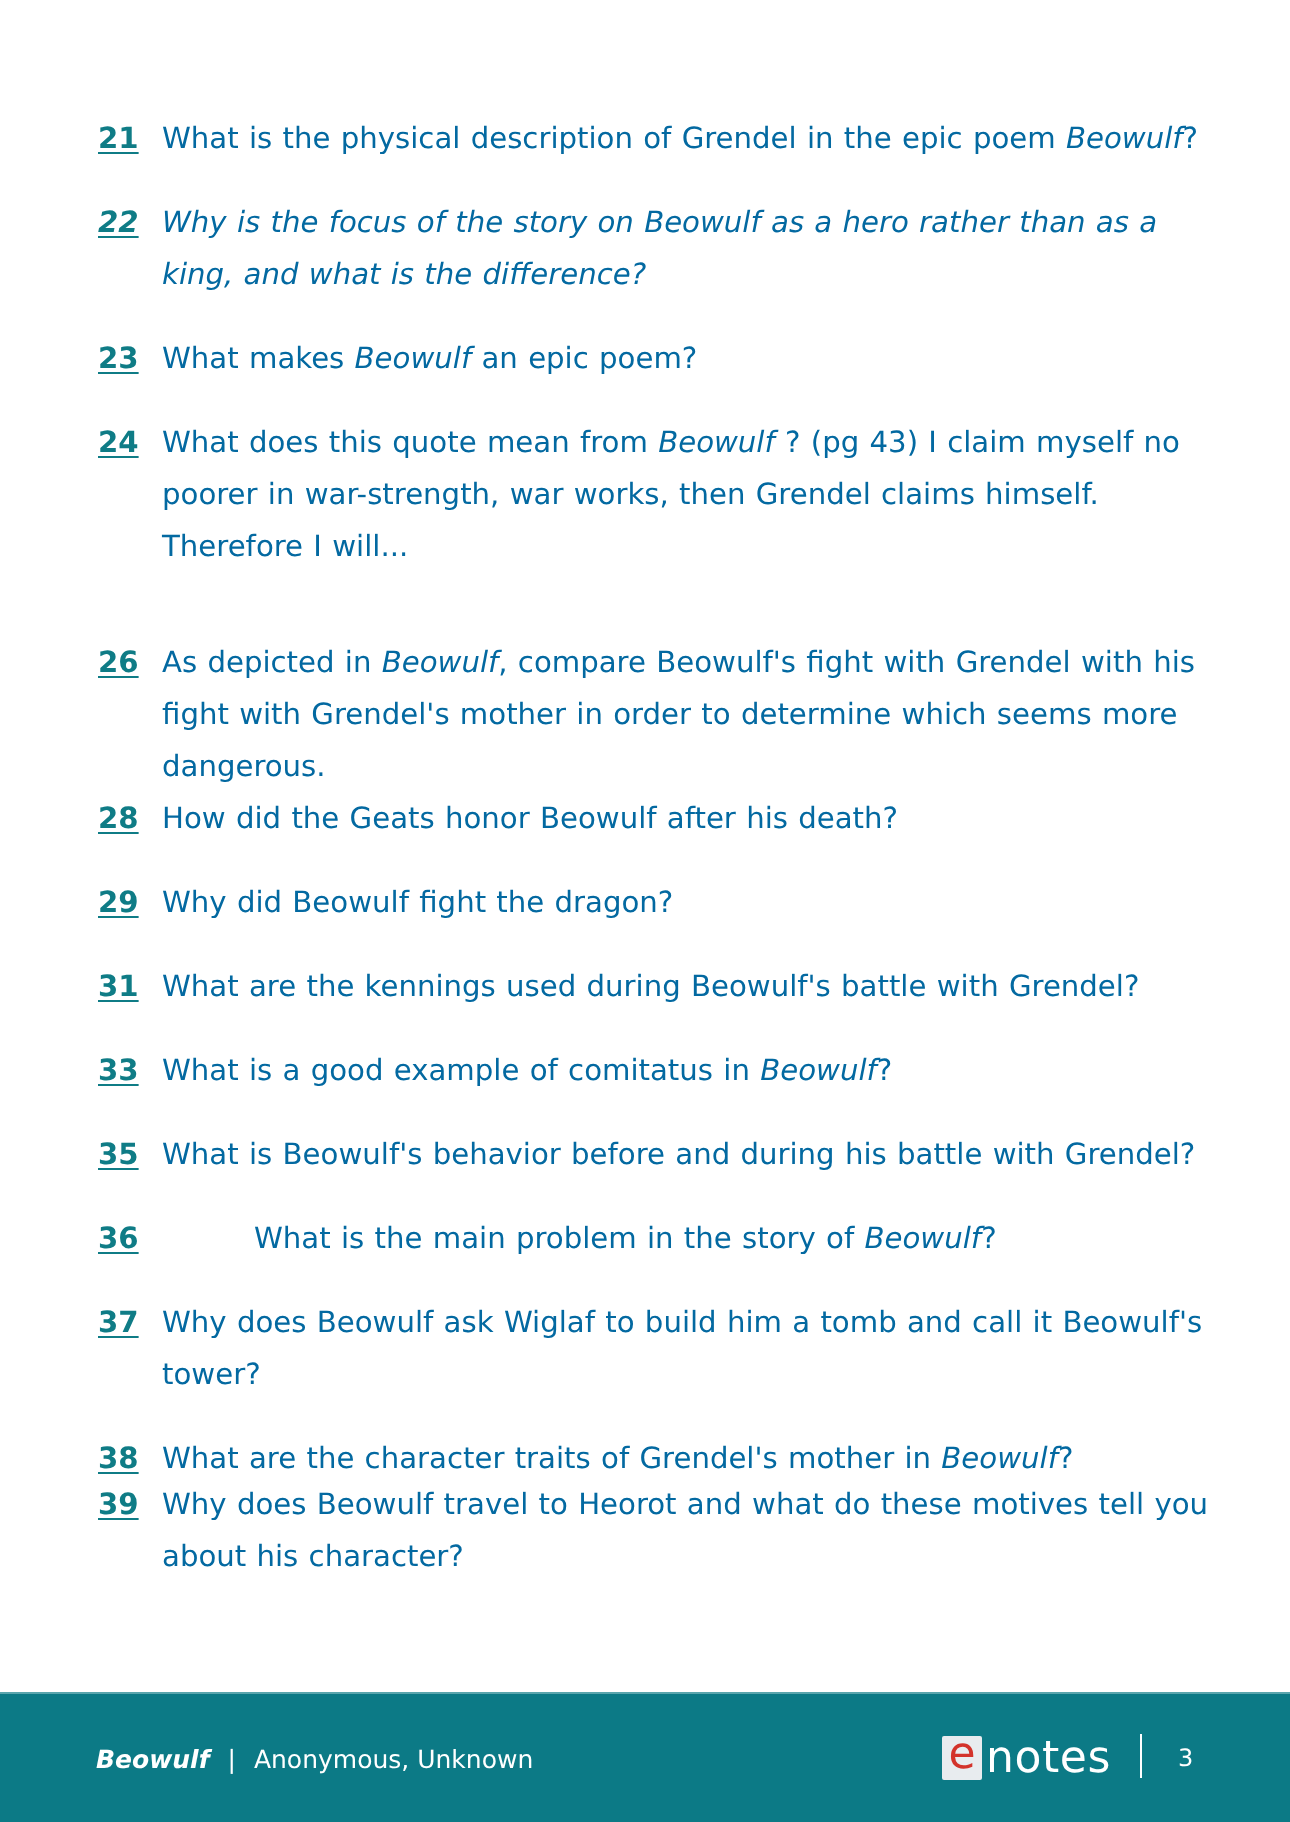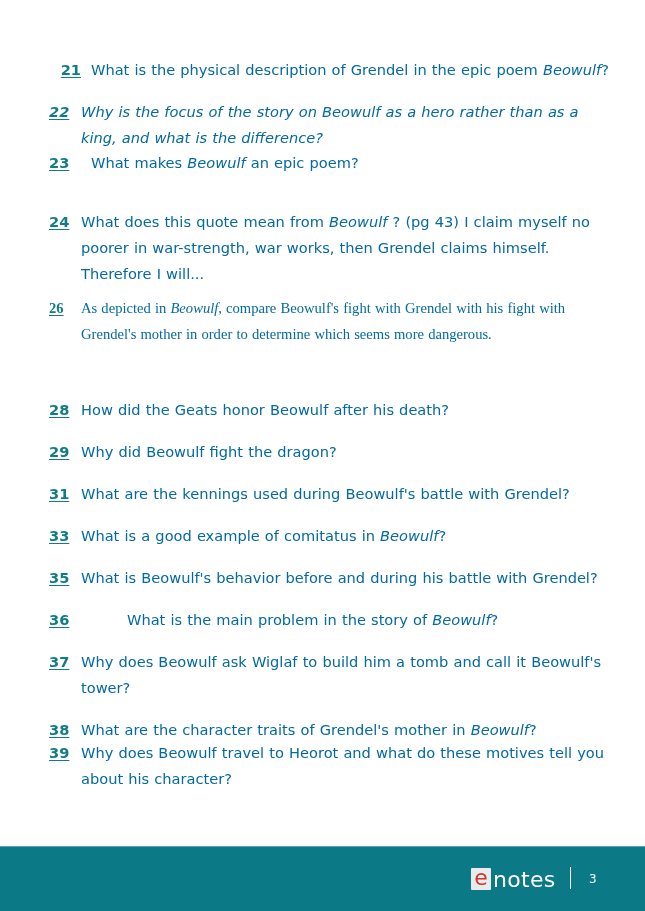--- a/index.html
+++ b/index.html
@@ -46,37 +46,37 @@
       position: absolute; left: 570px; top: 20px; width: 1px; height: 22px; background: #ffffff;
     }
     .footer .page {
       position: absolute; left: 589px; top: 25px; font-size: 12px; color: #ffffff;
     }
   </style>
 </head>
 <body>
 
 <div class="content" id="qlist">
-    <div class="q" style="top: 57px; text-align: right;">
+    <div class="q" style="top: 57px;">
       <a class="num">21</a>
       <span class="text"><span>What is the physical description of Grendel in the epic poem </span><em>Beowulf</em><span>?</span></span>
     </div>
     <div class="q" style="top: 99px; font-style: italic;">
       <a class="num">22</a>
       <span class="text"><span>Why is the focus of the story on Beowulf as a hero rather than as a king, and what is the difference?</span></span>
     </div>
-    <div class="q" style="top: 150px; gap: 10px;">
+    <div class="q" style="top: 167px;">
       <a class="num">23</a>
       <span class="text"><span>What makes </span><em>Beowulf</em><span> an epic poem?</span></span>
     </div>
     <div class="q" style="top: 209px; justify-content: flex-end;">
       <a class="num">24</a>
       <span class="text"><span>What does this quote mean from </span><em>Beowulf</em><span> ? (pg 43) I claim myself no poorer in war-strength, war works, then Grendel claims himself. Therefore I will...</span></span>
     </div>
-    <div class="q" style="top: 295px; font-family: Liberation Serif, serif;">
+    <div class="q" style="top: 319px;">
       <a class="num">26</a>
       <span class="text"><span>As depicted in </span><em>Beowulf</em><span>, compare Beowulf's fight with Grendel with his fight with Grendel's mother in order to determine which seems more dangerous.</span></span>
     </div>
     <div class="q" style="top: 397px;">
       <a class="num">28</a>
       <span class="text"><span>How did the Geats honor Beowulf after his death?</span></span>
     </div>
     <div class="q" style="top: 439px;">
       <a class="num">29</a>
       <span class="text"><span>Why did Beowulf fight the dragon?</span></span>
@@ -105,19 +105,24 @@
       <a class="num">38</a>
       <span class="text"><span>What are the character traits of Grendel's mother in </span><em>Beowulf</em><span>?</span></span>
     </div>
     <div class="q" style="top: 740px;">
       <a class="num">39</a>
       <span class="text"><span>Why does Beowulf travel to Heorot and what do these motives tell you about his character?</span></span>
     </div>
   </div>
 
 <div class="footer">
+  <div class="book">
+    <span class="title">Beowulf</span>
+    <span class="sep">|</span>
+    <span>Anonymous, Unknown</span>
+  </div>
   <div class="logo">
     <span class="e-box">e</span>
     <span class="notes">notes</span>
   </div>
   <div class="divider"></div>
   <div class="page">3</div>
 </div>
 
 </body></html>

